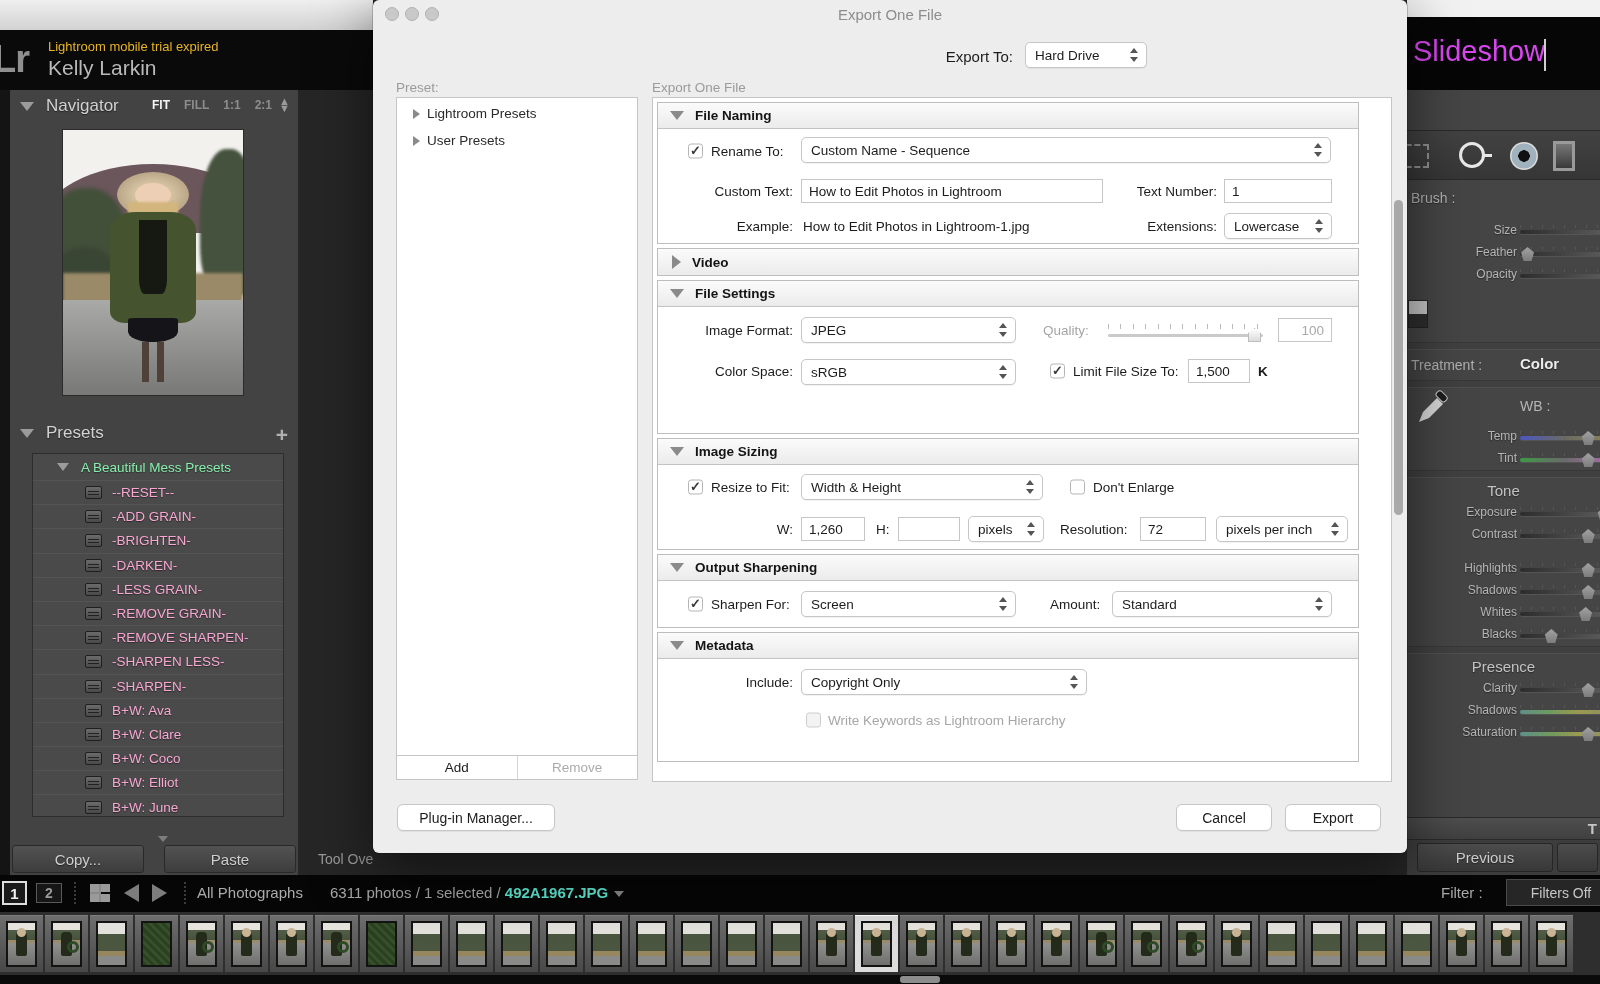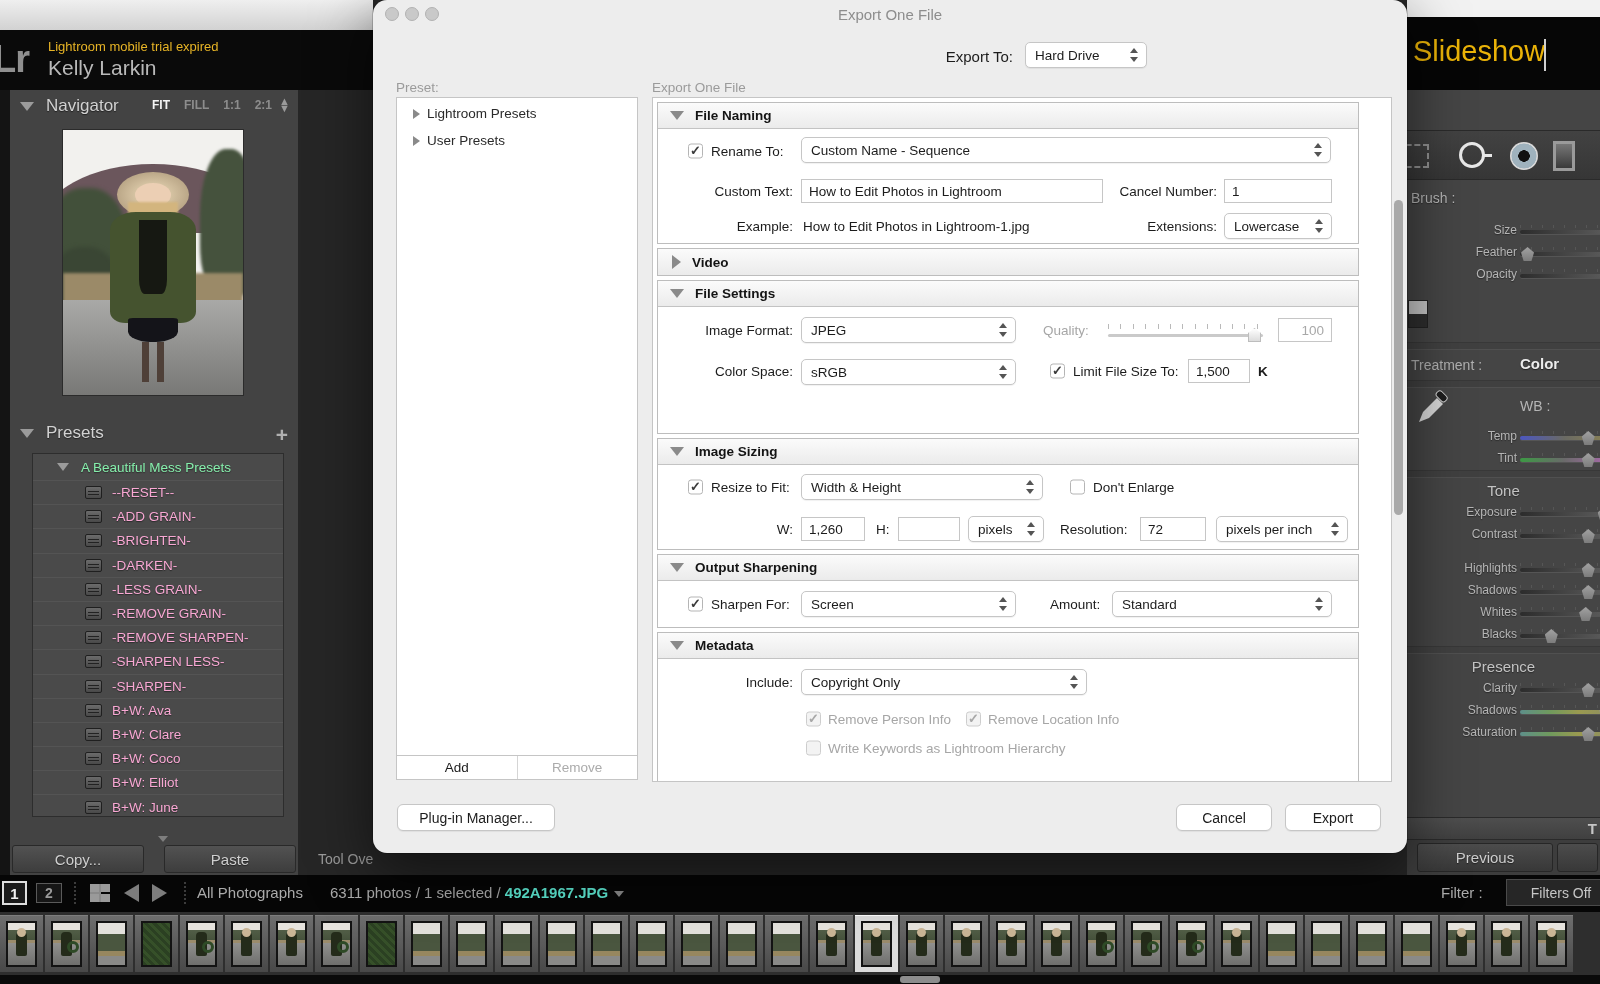--- a/index.html
+++ b/index.html
@@ -51,21 +51,21 @@
   .preset-name { color:#f9a8d4; font-size:13.5px; margin-left:10px; text-shadow:0 1px 1px #2a2a2a; }
   .resize-tri { position:absolute; left:148px; bottom:33px; width:0; height:0; border-left:5px solid transparent; border-right:5px solid transparent; border-top:6px solid #7e7e7e; }
   .lp-buttons { position:absolute; left:2px; bottom:2px; width:284px; display:flex; gap:20px; }
   .lp-btn { flex:1; height:28px; background:linear-gradient(#525252,#3d3d3d); border:1px solid #292929; border-radius:3px; color:#cfcfcf; font-size:15px; display:flex; align-items:center; justify-content:center; text-shadow:0 1px 1px #222; }
 
   .tool-overlay-partial { position:absolute; left:318px; top:851px; color:#9a9a9a; font-size:14px; z-index:5; }
 
   
   .rp-white-strip { position:absolute; left:1407px; top:0; width:193px; height:17px; background:#f2f2f2; }
   .rp-module-bar { position:absolute; left:1407px; top:17px; width:193px; height:73px; background:#060606; overflow:hidden; }
-  .module-name { position:absolute; left:6px; top:18px; font-size:29px; color:#eab308; }
+  .module-name { position:absolute; left:6px; top:18px; font-size:29px; color:#d946ef; }
   .module-divider { position:absolute; left:137px; top:22px; width:2px; height:32px; background:#cfcfcf; }
   .right-panel { position:absolute; left:1407px; top:90px; width:193px; height:785px; background:#454545; overflow:hidden; }
   .rp-toolstrip { position:absolute; left:0; top:40px; width:193px; height:50px; background:linear-gradient(#424242,#363636); border-top:1px solid #2a2a2a; border-bottom:1px solid #2a2a2a; }
   .crop-icon { position:absolute; left:-10px; top:13px; width:32px; height:24px; border:2px dashed #8f8f8f; }
   .spot-icon { position:absolute; left:52px; top:11px; width:26px; height:26px; border:3px solid #e8e8e8; border-radius:50%; }
   .spot-icon::after { content:""; position:absolute; right:-10px; top:9px; width:10px; height:3px; background:#e8e8e8; }
   .redeye-icon { position:absolute; left:103px; top:11px; width:28px; height:28px; border-radius:50%; background:radial-gradient(#111 0 28%, #9fb2bd 30% 62%, #d8d8d8 64% 78%, #55606a 80%); }
   .grad-icon { position:absolute; left:146px; top:10px; width:22px; height:30px; border:3px solid #9a9a9a; background:linear-gradient(#777,#3a3a3a); }
   .brush-label { position:absolute; left:4px; top:100px; color:#b5b5b5; font-size:14px; text-shadow:0 1px 1px #2a2a2a; }
   .rp-slider { position:relative; height:22px; }
@@ -117,21 +117,21 @@
   .t-portrait, .t-wreath { background:linear-gradient(180deg,#e6e3dd 0 16%,#525e47 16%,#46523c 40%,#9a8b6b 40% 48%,#90908e 48%,#6f6f6d 100%); }
   .t-portrait::before, .t-wreath::before { content:""; position:absolute; left:8px; top:9px; width:11px; height:24px; background:#242b1a; border-radius:4px 4px 2px 2px; }
   .t-portrait::after, .t-wreath::after { content:""; position:absolute; left:9px; top:5px; width:9px; height:9px; border-radius:50%; background:#c9b596; }
   .t-wreath::after { left:14px; top:18px; width:6px; height:6px; background:transparent; border:3px solid #2e4a26; }
   .t-trees { background:linear-gradient(180deg,#e3e1dc 0 26%,#4a563f 26% 66%,#97875f 66% 78%,#8a8a88 78% 100%); }
   .t-closeup { background:repeating-linear-gradient(45deg,#2b4022 0 3px,#365029 3px 6px); }
   .strip-bottom { position:absolute; left:0; top:975px; width:1600px; height:9px; background:#0a0a0a; }
   .strip-scroll { position:absolute; left:900px; top:976px; width:40px; height:7px; background:#8d8d8d; border-radius:3px; }
 
   
-  .dialog { position:absolute; left:373px; top:0; width:1034px; height:853px; background:#ededed; border-radius:14px; box-shadow:0 18px 60px rgba(0,0,0,.55), 0 0 0 1px rgba(0,0,0,.18); z-index:50; }
+  .dialog { position:absolute; left:373px; top:0; width:1034px; height:853px; background:#ededed; border-radius:6px; box-shadow:0 18px 60px rgba(0,0,0,.55), 0 0 0 1px rgba(0,0,0,.18); z-index:50; }
   .traffic { position:absolute; top:7px; width:14px; height:14px; border-radius:50%; background:#c9c9c9; border:1px solid #b2b2b2; }
   .dlg-title { position:absolute; left:0; right:0; top:6px; text-align:center; color:#8d8d8d; font-size:15px; }
   .export-to-label { position:absolute; left:480px; top:48px; width:160px; text-align:right; font-size:15px; color:#1c1c1c; }
   .select { position:relative; background:#fff; border:1px solid #c6c6c6; border-radius:5px; height:26px; box-shadow:0 1px 1px rgba(0,0,0,.06); display:flex; align-items:center; }
   .select-text { font-size:13.5px; color:#1c1c1c; margin-left:9px; white-space:nowrap; overflow:hidden; flex:1; }
   .stepper { width:14px; height:16px; margin-right:5px; position:relative; flex:0 0 14px; }
   .stepper::before { content:""; position:absolute; left:3px; top:1px; width:0; height:0; border-left:4px solid transparent; border-right:4px solid transparent; border-bottom:5px solid #555; }
   .stepper::after { content:""; position:absolute; left:3px; bottom:1px; width:0; height:0; border-left:4px solid transparent; border-right:4px solid transparent; border-top:5px solid #555; }
   .export-to-select { position:absolute; left:652px; top:42px; width:122px; }
   .pane-caption { position:absolute; top:80px; font-size:13.5px; color:#9b9b9b; }
@@ -581,21 +581,21 @@
           <span class="cb checked" style="left:30px;"></span>
           <span class="abs" style="left:53px;">Rename To:</span>
           <div class="select" style="position:absolute;left:143px;top:8px;width:530px;">
             <span class="select-text">Custom Name - Sequence</span>
             <span class="stepper"></span>
           </div>
         </div>
         <div class="srow">
           <span class="abs lab-r" style="left:0;width:135px;">Custom Text:</span>
           <input class="tfield" style="left: 143px; width: 302px;" value="How to Edit Photos in Lightroom">
-          <span class="abs lab-r" style="left:420px;width:139px;">Cancel Number:</span>
+          <span class="abs lab-r" style="left:420px;width:139px;">Text Number:</span>
           <input class="tfield" style="left: 566px; width: 108px;" value="1">
         </div>
         <div class="srow" style="height:34px;">
           <span class="abs lab-r" style="left:0;width:135px;">Example:</span>
           <span class="abs" style="left:145px;">How to Edit Photos in Lightroom-1.jpg</span>
           <span class="abs lab-r" style="left:420px;width:139px;">Extensions:</span>
           <div class="select" style="position:absolute;left:566px;top:4px;width:108px;">
             <span class="select-text">Lowercase</span>
             <span class="stepper"></span>
           </div>
@@ -701,26 +701,20 @@
           <span class="sec-tri"></span>
           <span class="sec-title">Metadata</span>
         </div>
         <div class="srow" style="height:46px;">
           <span class="abs lab-r" style="left:0;width:135px;">Include:</span>
           <div class="select" style="position:absolute;left:143px;top:10px;width:286px;">
             <span class="select-text">Copyright Only</span>
             <span class="stepper"></span>
           </div>
         </div>
-        <div class="srow" style="height:28px;">
-          <span class="cb checked disabled" style="left:148px;"></span>
-          <span class="abs gray" style="left:170px;">Remove Person Info</span>
-          <span class="cb checked disabled" style="left:308px;"></span>
-          <span class="abs gray" style="left:330px;">Remove Location Info</span>
-        </div>
         <div class="srow" style="height:30px;">
           <span class="cb disabled" style="left:148px;"></span>
           <span class="abs gray" style="left:170px;">Write Keywords as Lightroom Hierarchy</span>
         </div>
         <div style="height:26px;"></div>
       </div>
 
     </div>
     <div class="scrollbar-thumb"></div>
 

